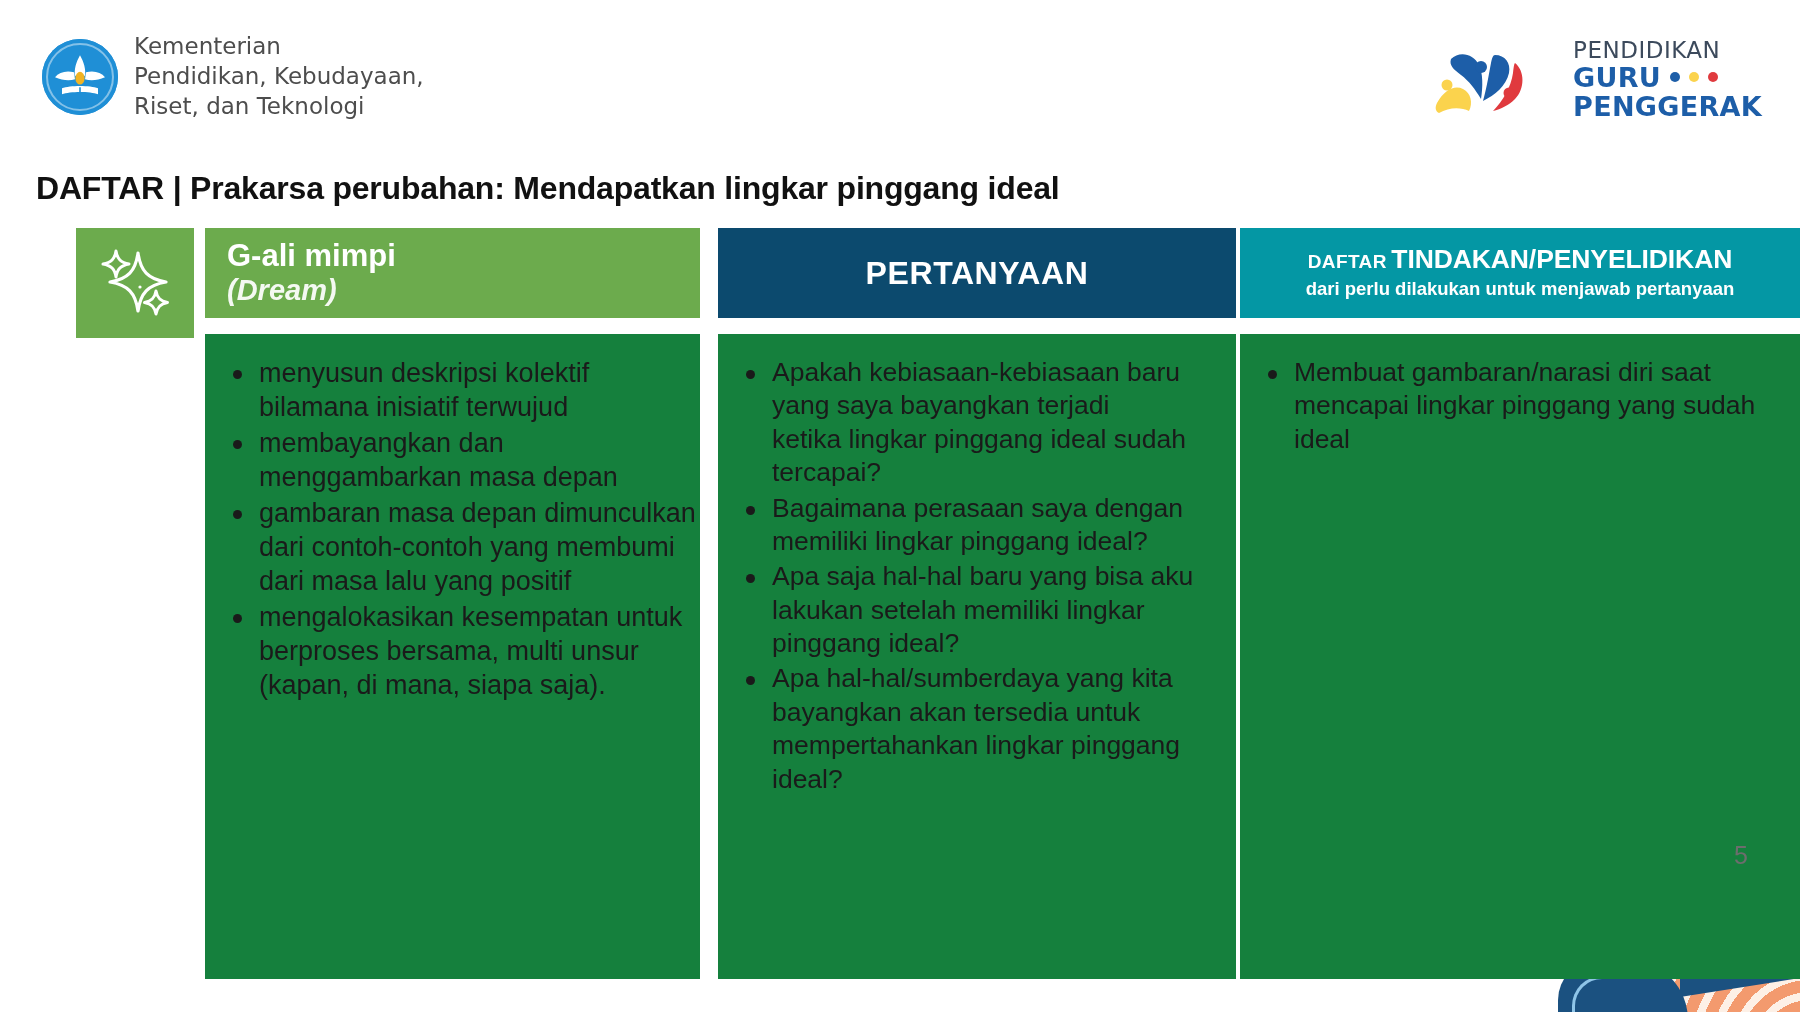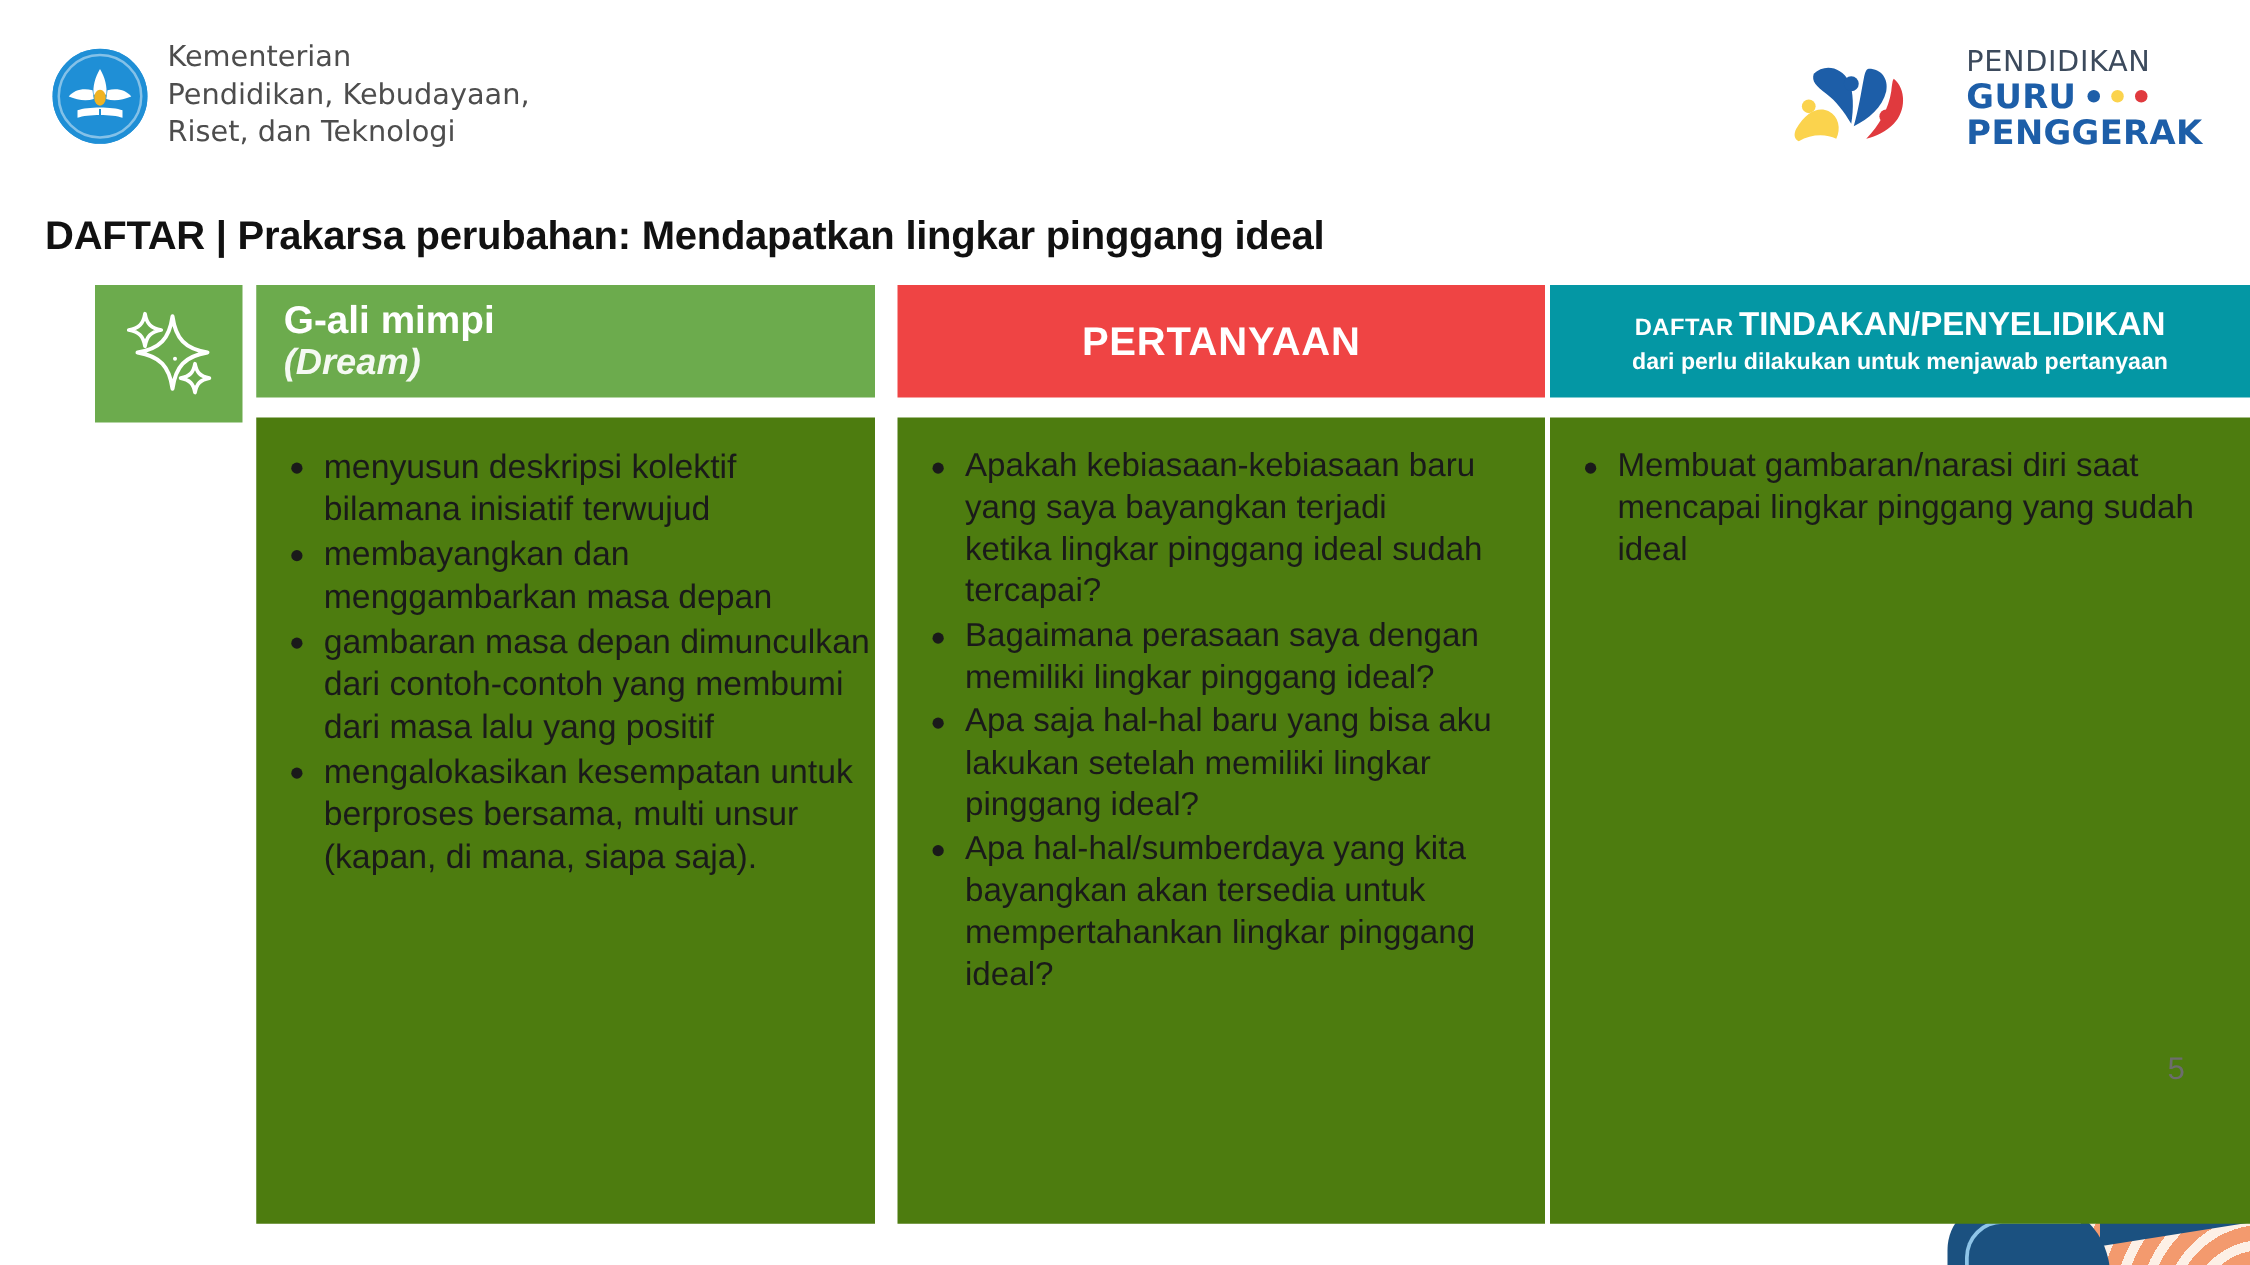--- a/index.html
+++ b/index.html
@@ -227,21 +227,21 @@
     line-height: 1.12;
   }
   .head-line2 {
     font-size: 29px;
     font-style: italic;
     font-weight: bold;
     line-height: 1.12;
     opacity: .93;
   }
   .col-2 .col-head {
-    background: #ef4444;
+    background: #0c4a6e;
     align-items: center;
     justify-content: center;
   }
   .head-pertanyaan {
     font-size: 32px;
     font-weight: bold;
     letter-spacing: .6px;
   }
   .col-3 .col-head {
     background: #0497a4;
@@ -262,21 +262,21 @@
     letter-spacing: -0.1px;
   }
   .head3-l2 {
     font-size: 18.5px;
     font-weight: bold;
     line-height: 1.26;
   }
 
   .col-body {
     margin-top: 16px;
-    background: #4d7c0f;
+    background: #15803d;
     box-sizing: border-box;
     padding: 22px 2px 18px 20px;
     min-height: 640px;
     position: relative;
   }
   .col-1 .col-body { min-height: 645px; }
   .col-2 .col-body { min-height: 645px; }
   .col-3 .col-body { min-height: 645px; }
 
   ul.bullets {

